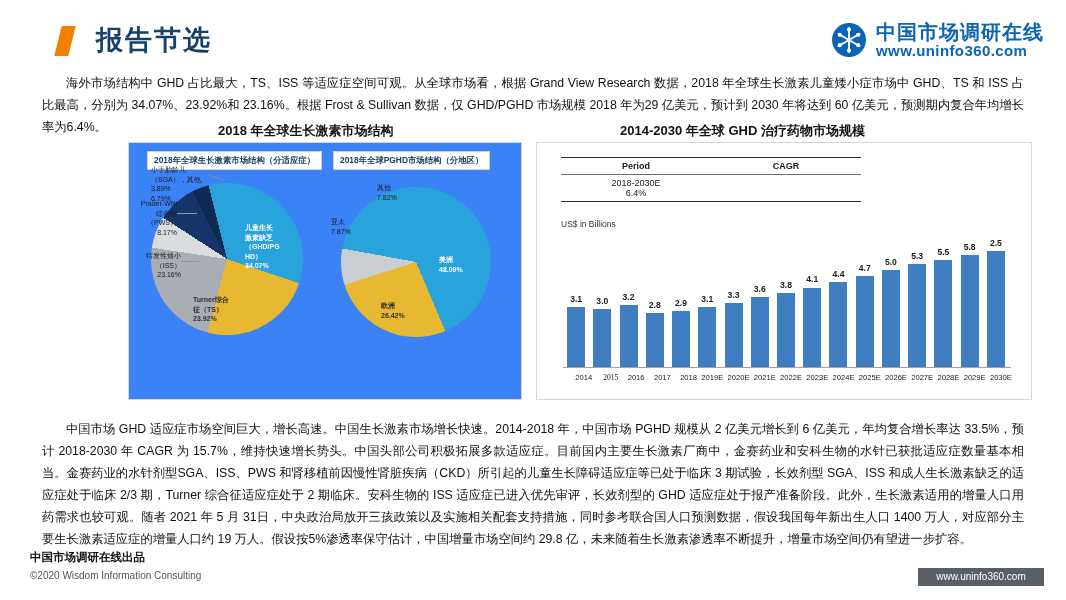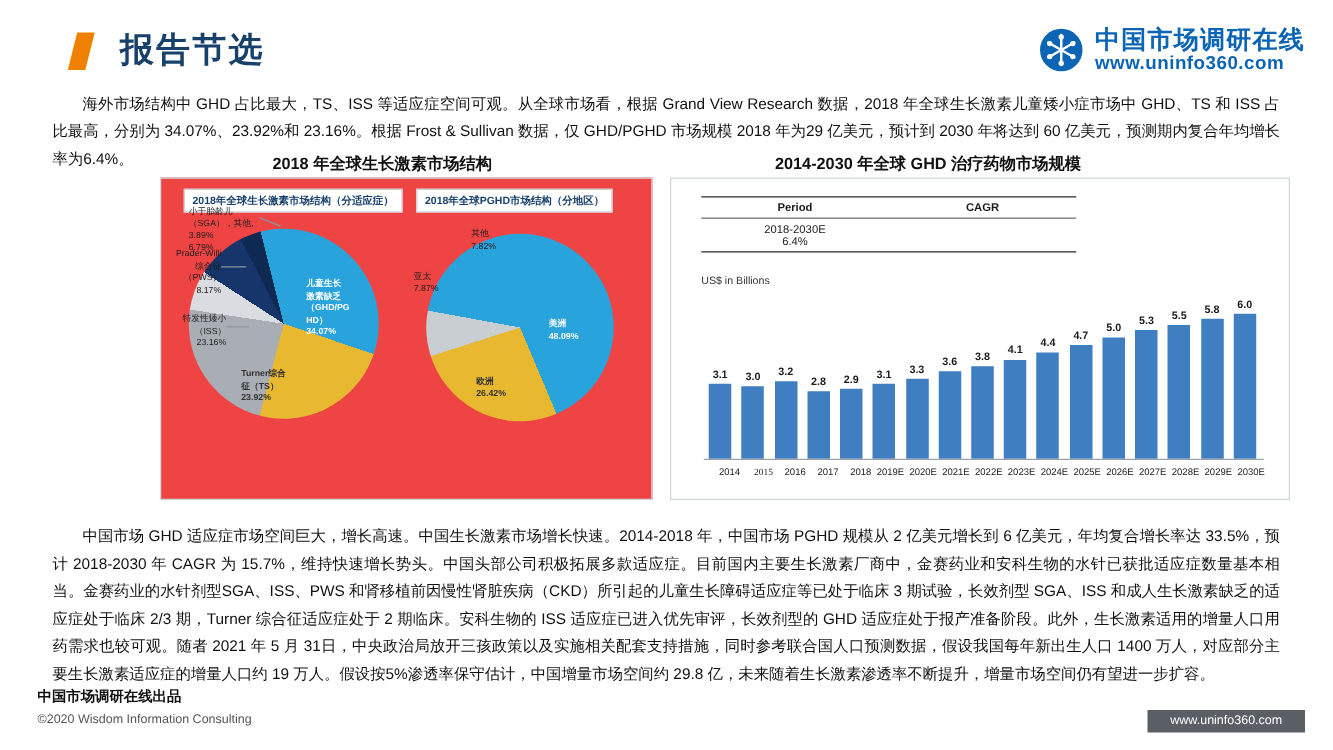--- a/index.html
+++ b/index.html
@@ -32,21 +32,21 @@
   #para-top { left:42px; top:72px; width:982px; text-indent:24px; }
   #para-bottom { left:42px; top:418px; width:982px; text-indent:24px; }
 
   
   .cap { position:absolute; font-size:13px; font-weight:bold; color:#111; }
   #cap-left { left:218px; top:122px; }
   #cap-right { left:620px; top:122px; }
 
   
   .panel { position:absolute; background:#fff; border:1px solid #cfd6de; }
-  #panel-left { left:128px; top:142px; width:394px; height:258px; background:#ef4444; }
+  #panel-left { left:128px; top:142px; width:394px; height:258px; background:#3b82f6; }
   #panel-right { left:536px; top:142px; width:496px; height:258px; background:#ffffff; }
 
   .pie-title { position:absolute; font-size:8.4px; font-weight:bold; color:#17406b;
     background:#fff; border:1px solid #c9d3de; padding:3px 6px; white-space:nowrap; }
 
   
   .pie { position:absolute; border-radius:50%; }
   #pie1 { left:22px; top:40px; width:152px; height:152px;
     background:conic-gradient(
       #29a3dc 0deg 122.6deg,
@@ -232,21 +232,21 @@
         <div class="bar-col" style="left: 345.176px; height: 102.788px; background: rgb(63, 127, 193);"></div>
         <div class="bar-val" style="left: 341.176px; top: 12.2121px;">5.3</div>
         <div class="bar-cat" style="left: 338.176px; top: 134px;">2027E</div>
         <div class="bar-col" style="left: 371.412px; height: 106.667px; background: rgb(63, 127, 193);"></div>
         <div class="bar-val" style="left: 367.412px; top: 8.33333px;">5.5</div>
         <div class="bar-cat" style="left: 364.412px; top: 134px;">2028E</div>
         <div class="bar-col" style="left: 397.647px; height: 112.485px; background: rgb(63, 127, 193);"></div>
         <div class="bar-val" style="left: 393.647px; top: 2.51515px;">5.8</div>
         <div class="bar-cat" style="left: 390.647px; top: 134px;">2029E</div>
         <div class="bar-col" style="left: 423.882px; height: 116.364px; background: rgb(63, 127, 193);"></div>
-        <div class="bar-val" style="left: 419.882px; top: -1.36364px;">6.0</div>
+        <div class="bar-val" style="left: 419.882px; top: -1.36364px;">2.5</div>
         <div class="bar-cat" style="left: 416.882px; top: 134px;">2030E</div>
       </div>
     <div class="axis"></div>
   </div>
 
   <div class="para" id="para-bottom">中国市场 GHD 适应症市场空间巨大，增长高速。中国生长激素市场增长快速。2014-2018 年，中国市场 PGHD 规模从 2 亿美元增长到 6 亿美元，年均复合增长率达 33.5%，预计 2018-2030 年 CAGR 为 15.7%，维持快速增长势头。中国头部公司积极拓展多款适应症。目前国内主要生长激素厂商中，金赛药业和安科生物的水针已获批适应症数量基本相当。金赛药业的水针剂型SGA、ISS、PWS 和肾移植前因慢性肾脏疾病（CKD）所引起的儿童生长障碍适应症等已处于临床 3 期试验，长效剂型 SGA、ISS 和成人生长激素缺乏的适应症处于临床 2/3 期，Turner 综合征适应症处于 2 期临床。安科生物的 ISS 适应症已进入优先审评，长效剂型的 GHD 适应症处于报产准备阶段。此外，生长激素适用的增量人口用药需求也较可观。随者 2021 年 5 月 31日，中央政治局放开三孩政策以及实施相关配套支持措施，同时参考联合国人口预测数据，假设我国每年新出生人口 1400 万人，对应部分主要生长激素适应症的增量人口约 19 万人。假设按5%渗透率保守估计，中国增量市场空间约 29.8 亿，未来随着生长激素渗透率不断提升，增量市场空间仍有望进一步扩容。</div>
 
   <div class="footer-cn">中国市场调研在线出品</div>
   <div class="footer-en">©2020 Wisdom Information Consulting</div>
   <div class="footer-url">www.uninfo360.com</div>

